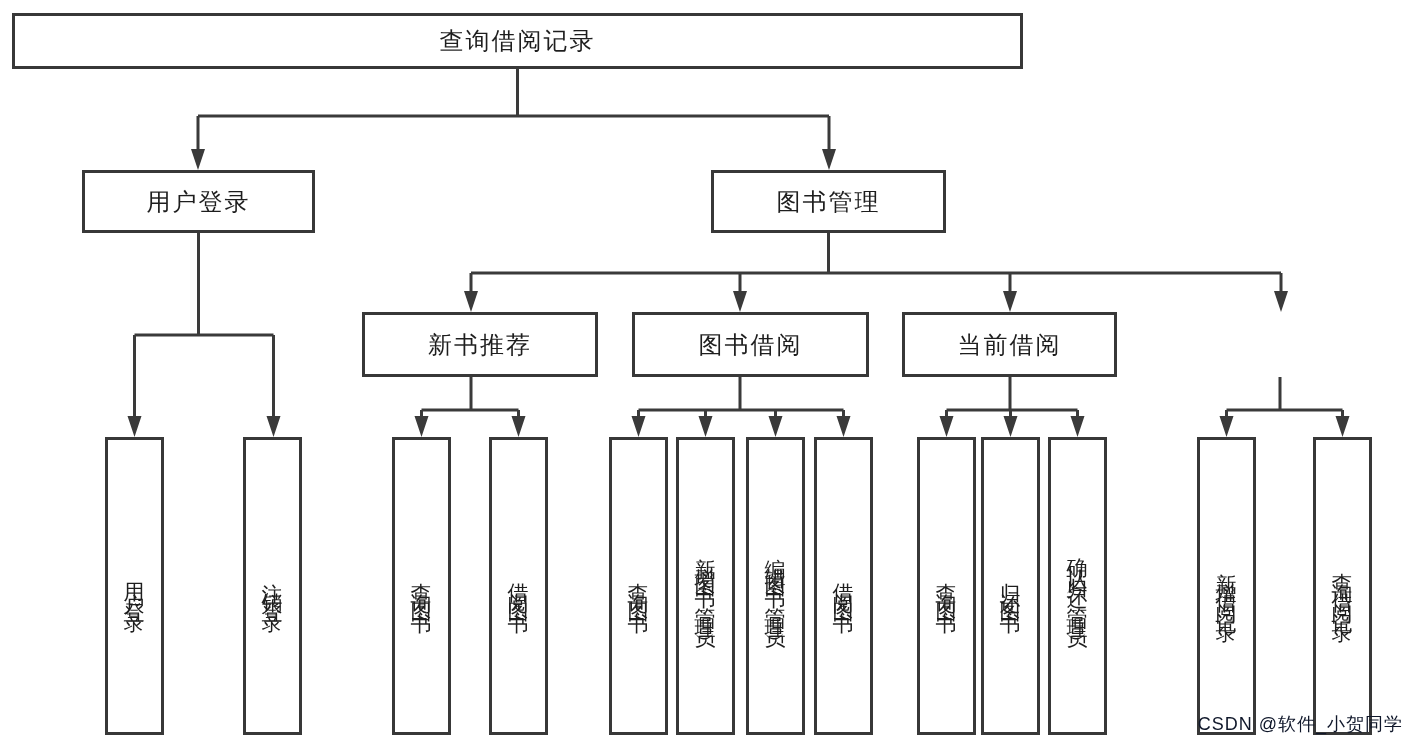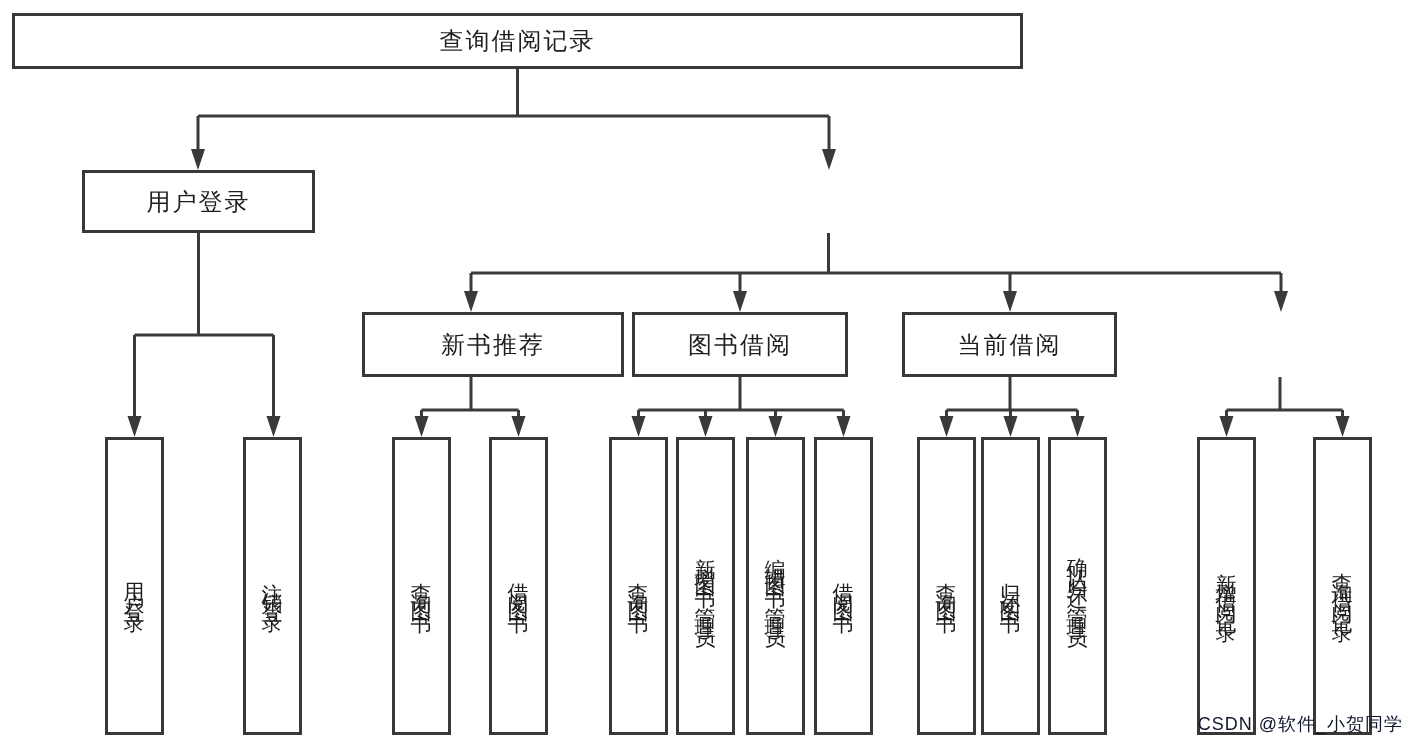--- a/index.html
+++ b/index.html
@@ -55,23 +55,24 @@
       M127.5 416 h14 l-7 21 z  M266.5 416 h14 l-7 21 z
       M414.5 416 h14 l-7 21 z  M511.5 416 h14 l-7 21 z
       M631.5 416 h14 l-7 21 z  M698.5 416 h14 l-7 21 z  M768.5 416 h14 l-7 21 z  M836.5 416 h14 l-7 21 z
       M939.5 416 h14 l-7 21 z  M1003.5 416 h14 l-7 21 z  M1070.5 416 h14 l-7 21 z
       M1219.5 416 h14 l-7 21 z  M1335.5 416 h14 l-7 21 z"></path>
   </svg>
 
   <div class="box" style="left:12px;top:13px;width:1011px;height:56px;">查询借阅记录</div>
 
   <div class="box" style="left:82px;top:170px;width:233px;height:63px;">用户登录</div>
+  <div class="box" style="left:711px;top:170px;width:235px;height:63px;">图书管理</div>
 
-  <div class="box lvl3" style="left:362px;width:262px;">新书推荐</div>
-  <div class="box lvl3" style="left:632px;width:216px;">图书借阅</div>
+  <div class="box lvl3" style="left:362px;width:236px;">新书推荐</div>
+  <div class="box lvl3" style="left:632px;width:237px;">图书借阅</div>
   <div class="box lvl3" style="left:902px;width:215px;text-align:center;">当前借阅</div>
 
   <div class="leaf" style="left:105px;">
     <span class="v">用户登录</span>
   </div>
   <div class="leaf" style="left:243px;">
     <span class="v">注销登录</span>
   </div>
 
   <div class="leaf" style="left:392px;">

